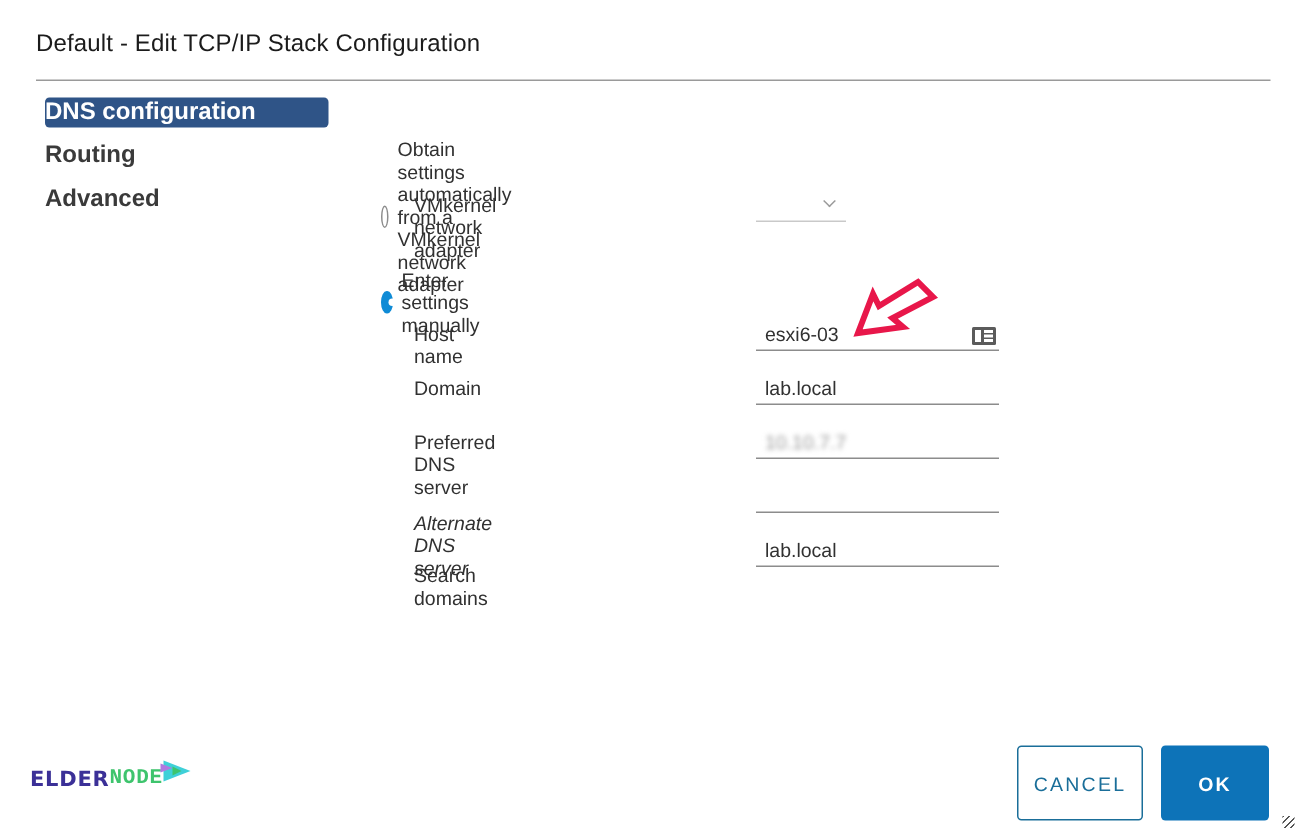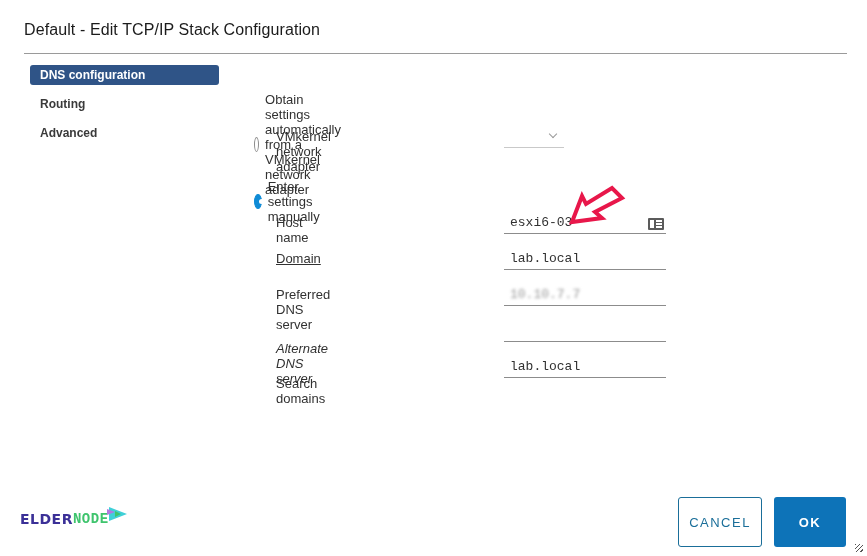--- a/index.html
+++ b/index.html
@@ -10,42 +10,42 @@
       position: absolute; left: 24px; top: 21px;
       font-size: 16px; font-weight: normal; color: #1b1b1b; letter-spacing: 0.1px;
       font-family: "Liberation Sans", sans-serif;
     }
     .title-rule {
       position: absolute; left: 24px; top: 53px; width: 823px; height: 1px; background: #9a9a9a;
     }
 
     .nav { position: absolute; left: 30px; top: 65px; width: 189px; }
     .nav-item {
-      height: 20px; line-height: 20px; padding-left: 10px; margin-bottom: 9px;
-      font-size: 12px; font-weight: bold; color: #3a3a3a; border-radius: 3px; cursor: pointer;
+      height: 20px; line-height: 20px; padding-left: 0; margin-bottom: 9px;
+      font-size: 16px; font-weight: bold; color: #3a3a3a; border-radius: 3px; cursor: pointer;
       font-family: "Liberation Sans", sans-serif;
     }
     .nav-item.active { background: #2f5487; color: #ffffff; }
 
     .content { position: absolute; left: 0; top: 0; }
     .radio-row { position: absolute; display: flex; align-items: center; font-size: 13px; color: #313131; font-family: "Liberation Sans", sans-serif; }
     .radio {
       width: 15px; height: 15px; border-radius: 50%; border: 1px solid #8c8c8c; background: #fff;
       margin-right: 6px; position: relative; cursor: pointer;
     }
     .radio.checked { background: #0f8bd6; border-color: #0f8bd6; }
     .radio.checked::after {
       content: ""; position: absolute; left: 4px; top: 4px; width: 5px; height: 5px; border-radius: 50%; background: #fff;
     }
 
     .field-label { position: absolute; font-size: 13px; color: #313131; font-family: "Liberation Sans", sans-serif; }
     .field-input {
       position: absolute; height: 22px; border: none; border-bottom: 1px solid #8c8c8c;
       font-size: 13px; color: #313131; padding-left: 6px; line-height: 22px; background: transparent;
-      font-family: Liberation Mono, monospace;
+      font-family: Liberation Sans, sans-serif;
     }
     .select-box {
       position: absolute; left: 504px; top: 126px; width: 60px; height: 22px; border-bottom: 1px solid #c9c9c9;
     }
     .chevron {
       position: absolute; right: 8px; top: 5px; width: 6px; height: 6px;
       border-right: 1px solid #9a9a9a; border-bottom: 1px solid #9a9a9a; transform: rotate(45deg);
     }
     .vcard-icon {
       position: absolute; left: 648px; top: 218px; width: 16px; height: 12px; background: #5b5b5b; border-radius: 1px;
@@ -104,21 +104,21 @@
       <span class="pic"></span>
       <span class="ln" style="top:2px;"></span>
       <span class="ln" style="top:5px;"></span>
       <span class="ln" style="top:8px;"></span>
     </div>
 
     <svg class="arrow-annot" viewBox="0 0 58 44">
       <path d="M4 38 L14 12 L18 20 L44 4 L54 14 L27 28 L34 34 Z" fill="none" stroke="#e8174a" stroke-width="4" stroke-linejoin="miter"></path>
     </svg>
 
-    <div class="field-label" style="left:276px; top:251px;text-decoration:underline;">Domain</div>
+    <div class="field-label" style="left:276px; top:251px;">Domain</div>
     <div class="field-input" style="left:504px; top:248px; width:162px;">lab.local</div>
 
     <div class="field-label" style="left:276px; top:287px;">Preferred DNS server</div>
     <div class="field-input" style="left:504px; top:284px; width:162px; border-bottom-color:#8c8c8c;">
       <span class="blurred" style="filter:blur(1.6px); color:#9a9a9a;">10.10.7.7</span>
     </div>
 
     <div class="field-label" style="left:276px; top:341px;font-style:italic;">Alternate DNS server</div>
     <div class="field-input" style="left:504px; top:320px; width:162px;"></div>
 

